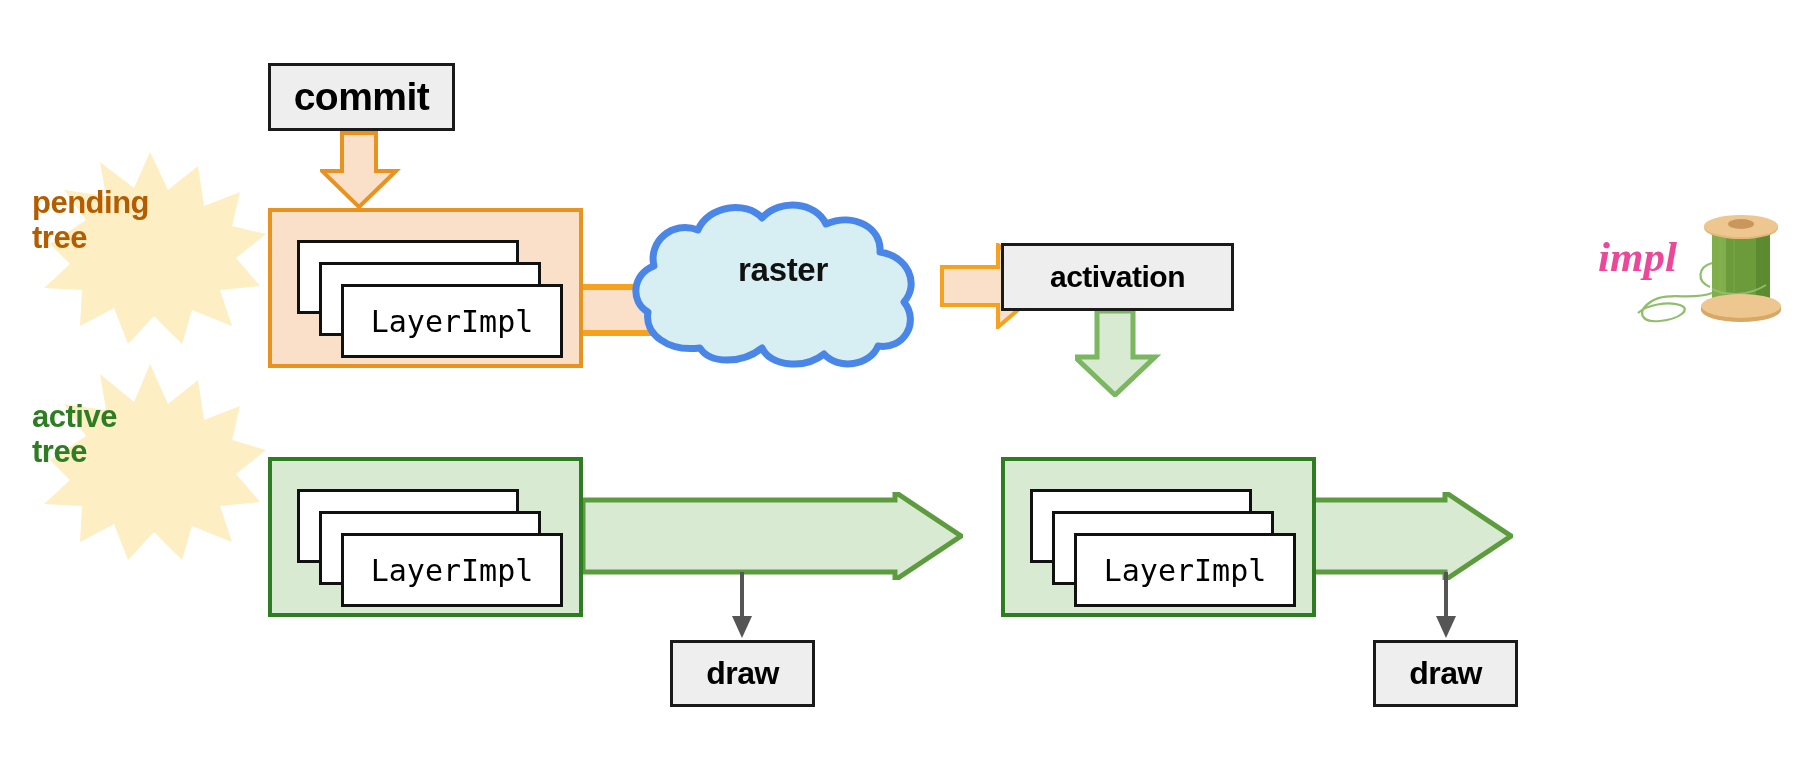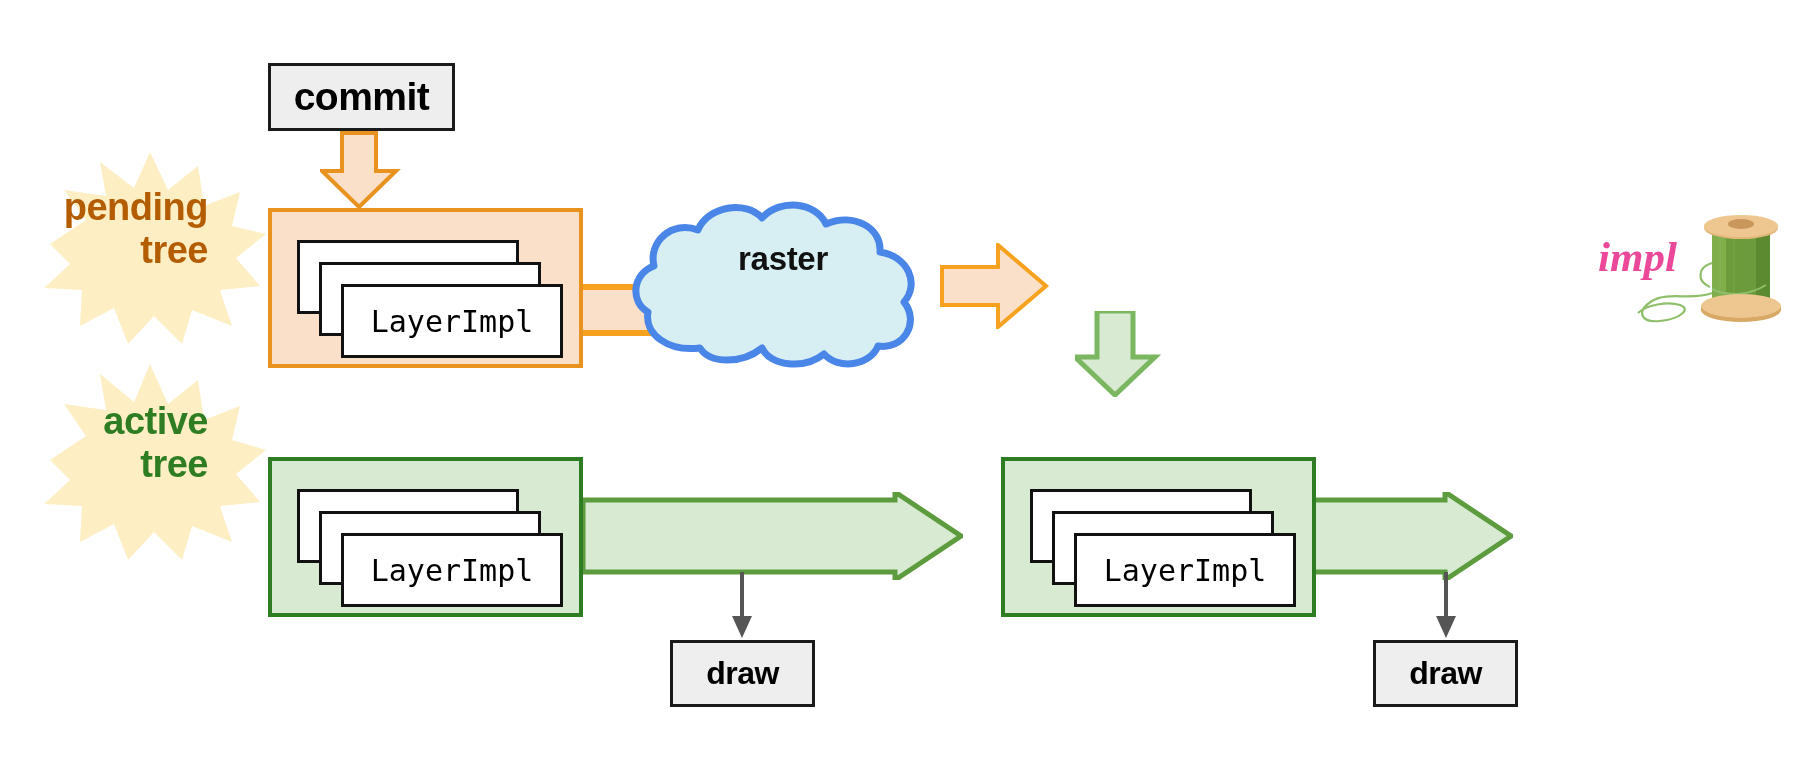--- a/index.html
+++ b/index.html
@@ -56,23 +56,23 @@
   .card-front {
     display: flex;
     align-items: center;
     justify-content: center;
     font-family: "DejaVu Sans Mono", monospace;
     font-size: 30px;
     color: #000;
   }
   .burst-label {
     position: absolute;
-    text-align: right;
-    font-weight: bold;
-    font-size: 38px;
+    text-align: left;
+    font-weight: bold;
+    font-size: 31px;
     line-height: 1.12;
     letter-spacing: -0.5px;
     font-family: "Liberation Sans", sans-serif;
   }
   .burst-pending-label { color: #b35c00; }
   .burst-active-label  { color: #2e7d23; }
 
   
   .headline {
     position: absolute;
@@ -151,26 +151,27 @@
              C 20,44 44,22 70,32
              C 80,8 118,2 134,20
              C 152,0 188,4 198,26
              C 226,14 254,30 252,54
              C 280,58 292,86 276,104
              C 292,124 276,152 250,148
              C 242,168 210,172 196,156
              C 176,172 142,168 134,150
              C 114,166 82,166 72,150 Z" fill="#d7eef2" stroke="#4a86e8" stroke-width="7" stroke-linejoin="round"></path>
   </svg>
-  <div class="cloud-label" style="left:628px; top:240px; width:310px; text-align:center;">raster</div>
+  <div class="cloud-label" style="left:628px; top:251px; width:310px; text-align:center;">raster</div>
 
   <svg class="abs" style="left:940px; top:243px;" width="110" height="86">
     <polygon points="2,24 58,24 58,2 106,43 58,84 58,62 2,62" fill="#fae0c8" stroke="#f6a21e" stroke-width="4" stroke-linejoin="miter"></polygon>
   </svg>
 
+  <div class="node-box abs" style="left:1001px; top:243px; width:233px; height:68px; font-size:30px;">activation</div>
 
   <svg class="abs" style="left:1075px; top:311px;" width="90" height="86">
     <polygon points="22,0 58,0 58,46 80,46 40,84 0,46 22,46" fill="#d9ead3" stroke="#7bb661" stroke-width="5" stroke-linejoin="miter"></polygon>
   </svg>
 
   <svg class="abs" style="left:583px; top:492px;" width="380" height="88">
     <polygon points="0,8 312,8 312,0 378,44 312,88 312,80 0,80" fill="#d9ead3" stroke="#5d9c3e" stroke-width="5" stroke-linejoin="miter"></polygon>
   </svg>
 
   <div class="tree-box tree-active abs" style="left:268px; top:457px; width:315px; height:160px;">

